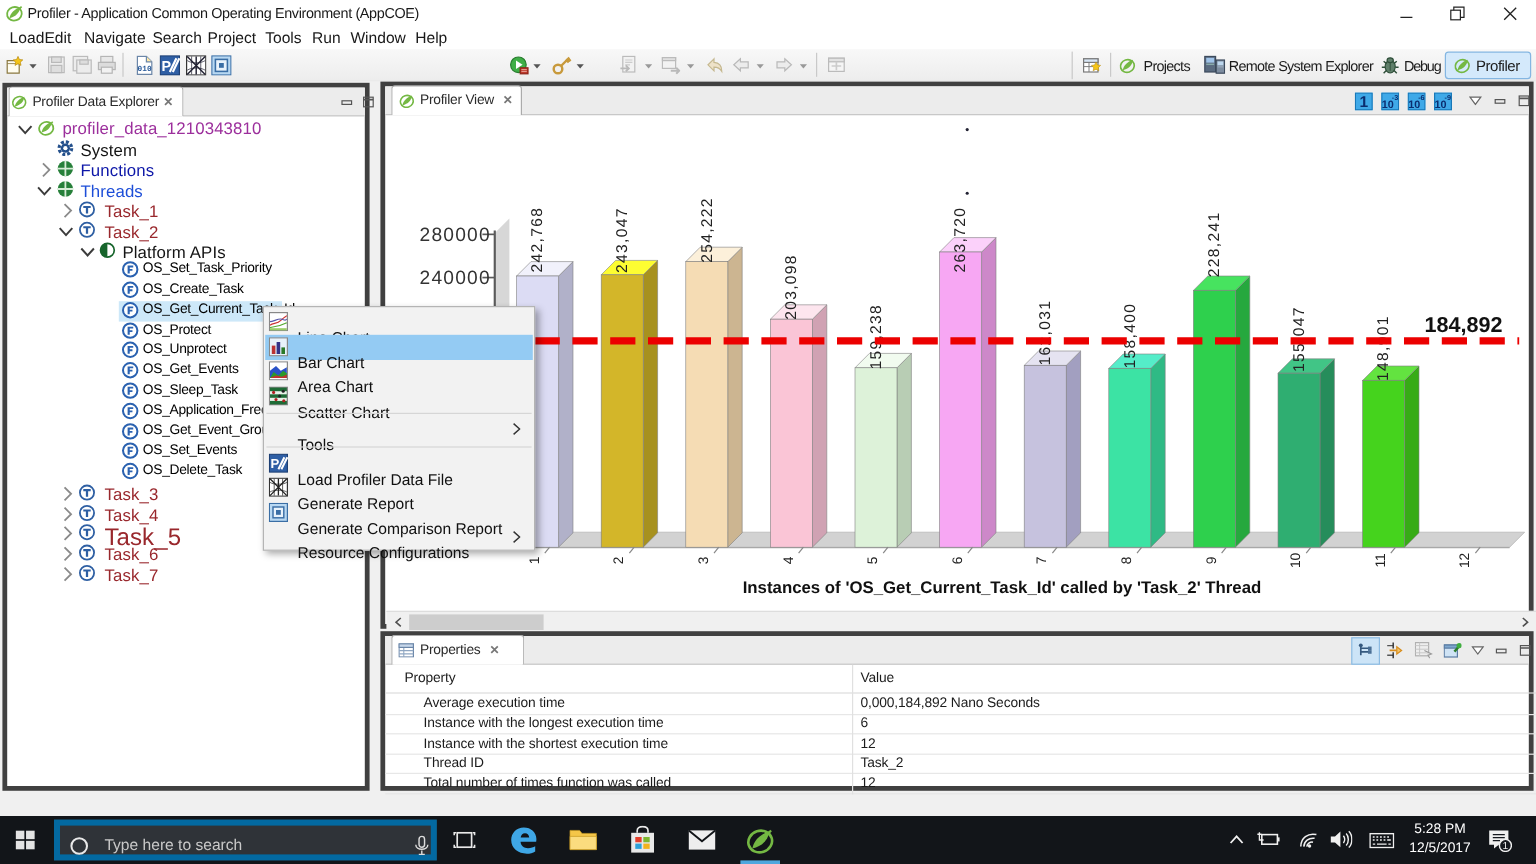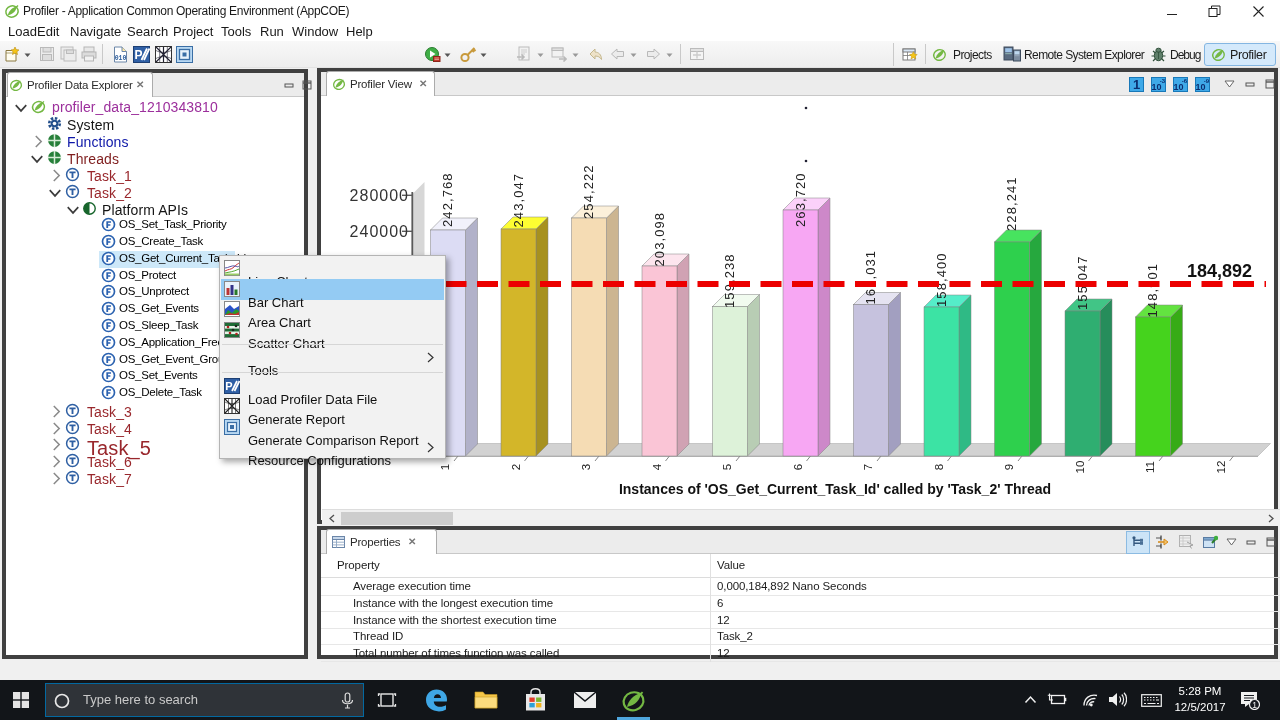--- a/index.html
+++ b/index.html
@@ -34,21 +34,21 @@
 .ctx { position:absolute; left:219px; top:255px; width:227px; height:204px; background:#f2f2f2; border:1px solid #b4b4b4; box-shadow:3px 3px 6px rgba(0,0,0,0.35); z-index:60; }
 .mi { position:absolute; left:1px; width:223px; height:21px; font-size:13px; color:#101010; }
 .mi .mt { position:absolute; left:27px; top:16px; }
 .msep { position:absolute; left:2px; width:221px; height:1px; background:#d6d6d6; }
 .marr { position:absolute; left:208px; top:5px; font-size:11px; color:#333; }
 
 .ptext { position:absolute; font-size:11.5px; letter-spacing:-0.1px; color:#1c1c1c; white-space:nowrap; }
 .pline { position:absolute; background:#e7e7e7; height:1px; }
 
 .taskbar { position:absolute; top:680px; left:0; width:1280px; height:40px; background:#121519; z-index:90; }
-.sbox { position:absolute; left:45px; top:3px; width:319px; height:34px; background:#2f3338; border:1px solid #0369a1; }
+.sbox { position:absolute; left:45px; top:3px; width:319px; height:34px; background:#2f3338; border:5px solid #0369a1; }
 .sbox .st { position:absolute; left:37px; top:8px; font-size:13px; color:#c9c9c9; }
 .traytime { position:absolute; color:#fff; font-size:11.5px; text-align:center; width:60px; }
 svg { display:block; }
 .icon { position:absolute; }
 </style>
 </head>
 <body>
 <div class="screen">
 
 <div class="titlebar">
@@ -299,21 +299,21 @@
             </svg>
             <span class="lbl b" style="left:61px;color:#0d17a8;font-size:14px;letter-spacing:0.1px">Functions</span>
           </div>
       <div class="trow" style="top:52.5px">
             <svg class="icon" style="left:24px;top:2px" width="14" height="14" viewBox="2 2 12 12">
               <use href="#i-chd"></use>
             </svg>
             <svg class="icon" style="left:41px;top:0px" width="15" height="15" viewBox="0 0 16 16">
               <use href="#i-quad"></use>
             </svg>
-            <span class="lbl b" style="left:61px;color:#7f1d1d;font-size:14px;letter-spacing:0.1px">Threads</span>
+            <span class="lbl b" style="left:61px;color:#1d4ed8;font-size:14px;letter-spacing:0.1px">Threads</span>
           </div>
       <div class="trow" style="top:69.5px">
             <svg class="icon" style="left:44px;top:2px" width="13" height="13" viewBox="2 2 12 12">
               <use href="#i-chr"></use>
             </svg>
             <svg class="icon" style="left:59px;top:0px" width="15" height="15" viewBox="0 0 16 16">
               <use href="#i-task"></use>
             </svg>
             <span class="lbl b" style="left:81px;color:#99272c;font-size:14px;letter-spacing:0.1px">Task_1</span>
           </div>

